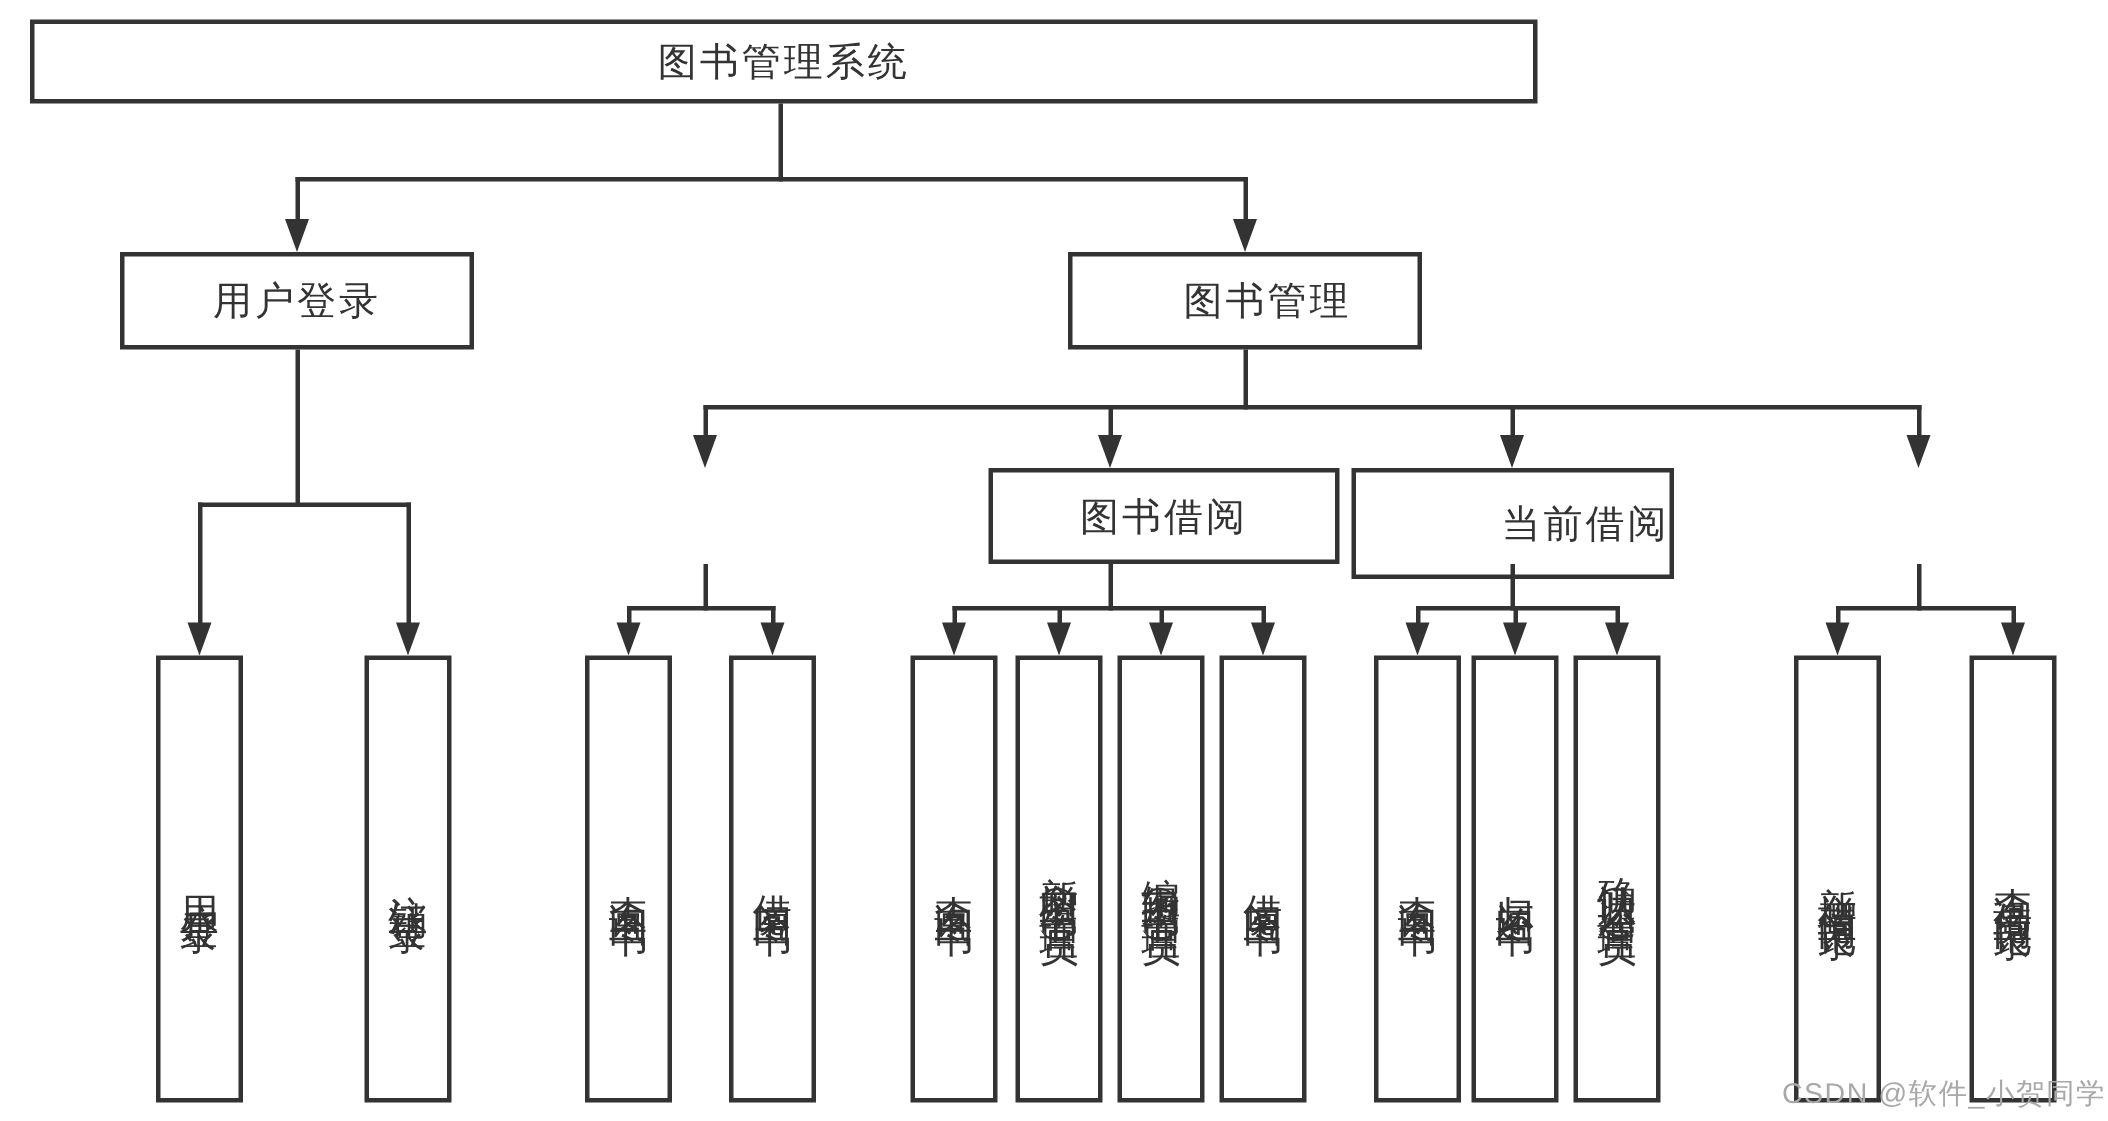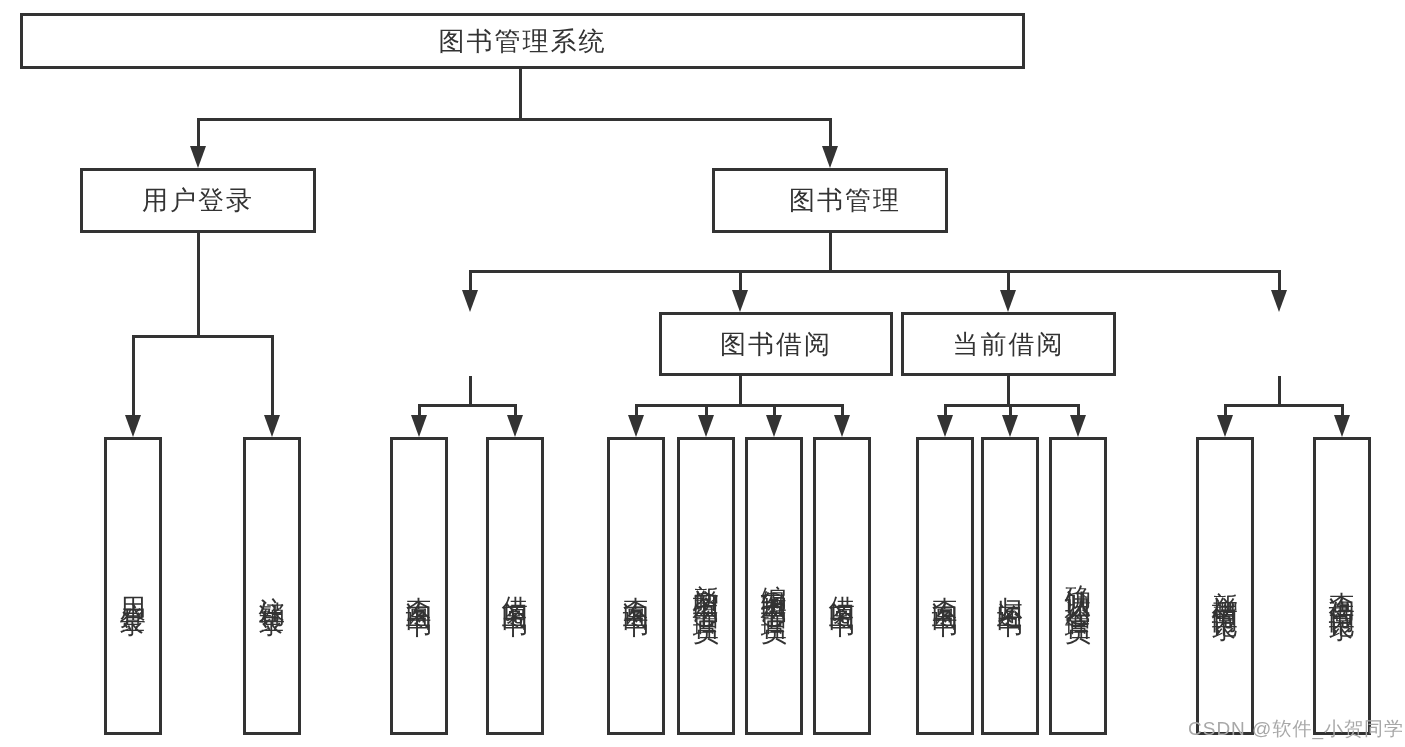--- a/index.html
+++ b/index.html
@@ -73,21 +73,21 @@
   <div class="vl" style="left:739px; top:270px; height:22px;"></div>
   <div class="ar" style="left:732px; top:290px;"></div>
   <div class="vl" style="left:1007px; top:270px; height:22px;"></div>
   <div class="ar" style="left:1000px; top:290px;"></div>
   <div class="vl" style="left:1278px; top:270px; height:22px;"></div>
   <div class="ar" style="left:1271px; top:290px;"></div>
 
   <div class="box" style="left:633px; top:312px; width:234px; height:64px;margin-left:26px;">
     <span>图书借阅</span>
   </div>
-  <div class="box" style="left:901px; top:312px; width:215px; height:64px;">
+  <div class="box" style="left:901px; top:312px; width:215px; height:74px;justify-content:flex-end;">
     <span>当前借阅</span>
   </div>
 
   <div class="vl" style="left:469px; top:376px; height:31px;"></div>
   <div class="hl" style="left:418px; top:404px; width:99px;"></div>
   <div class="vl" style="left:418px; top:404px; height:13px;"></div>
   <div class="ar" style="left:411px; top:415px;"></div>
   <div class="vl" style="left:514px; top:404px; height:13px;"></div>
   <div class="ar" style="left:507px; top:415px;"></div>
 

